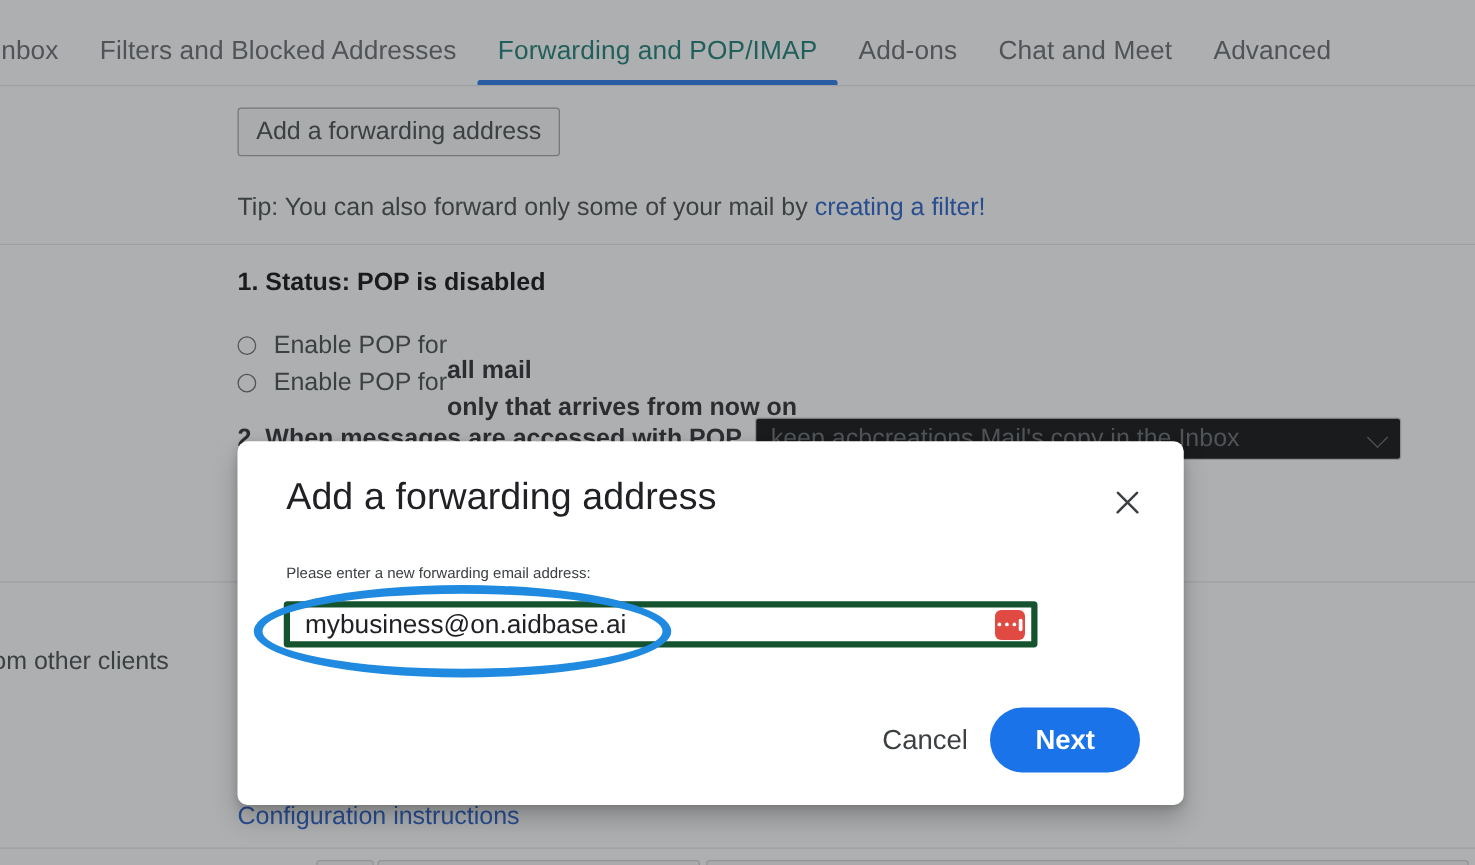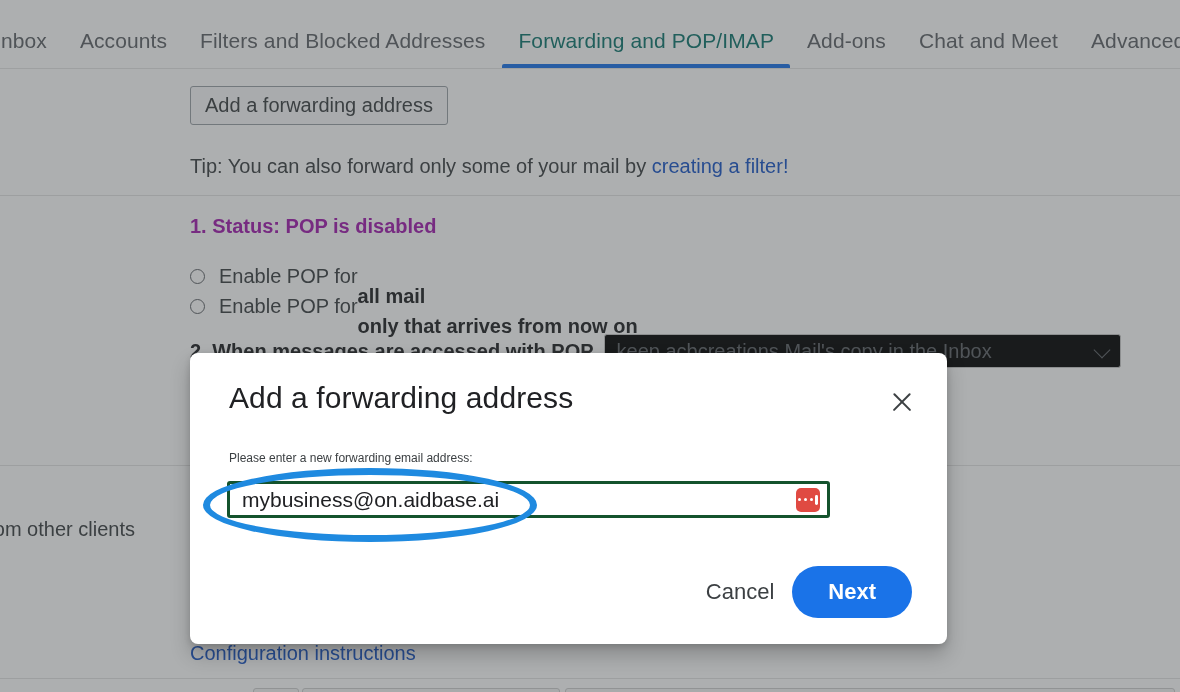--- a/index.html
+++ b/index.html
@@ -97,21 +97,21 @@
     white-space: nowrap;
   }
   .link {
     color: #1a56c8;
     cursor: pointer;
   }
 
   .status-head {
     font-size: 20px;
     font-weight: bold;
-    color: #a21caf;
+    color: #000000;
     line-height: 1;
     white-space: nowrap;
     text-align: right;
   }
   .radio-row {
     display: flex;
     align-items: center;
     font-size: 20px;
     color: #3c4043;
     line-height: 1;
@@ -257,21 +257,21 @@
     width: 603px;
     height: 37px;
   }
   .email-input {
     position: absolute;
     left: 0;
     top: 0;
     width: 603px;
     height: 37px;
     box-sizing: border-box;
-    border: 3px solid #14532d;
+    border: 5px solid #14532d;
     border-radius: 3px;
     background: #ffffff;
     font-family: "Liberation Sans", sans-serif;
     font-size: 21px;
     color: #202124;
     padding: 0 12px;
     outline: none;
   }
   .pw-icon {
     position: absolute;
@@ -348,21 +348,20 @@
 </style>
 </head>
 <body>
 
 <div id="screen">
 
   <div class="page">
 
     <div class="tabbar">
       <div class="tab"><span>Inbox</span></div>
-      <div class="tab"><span>Accounts</span></div>
       <div class="tab"><span>Filters and Blocked Addresses</span></div>
       <div class="tab active"><span>Forwarding and POP/IMAP</span></div>
       <div class="tab"><span>Add-ons</span></div>
       <div class="tab"><span>Chat and Meet</span></div>
       <div class="tab"><span>Advanced</span></div>
     </div>
 
     <div class="content-col" style="top:86px;">
       <button class="outline-btn">Add a forwarding address</button>
     </div>

